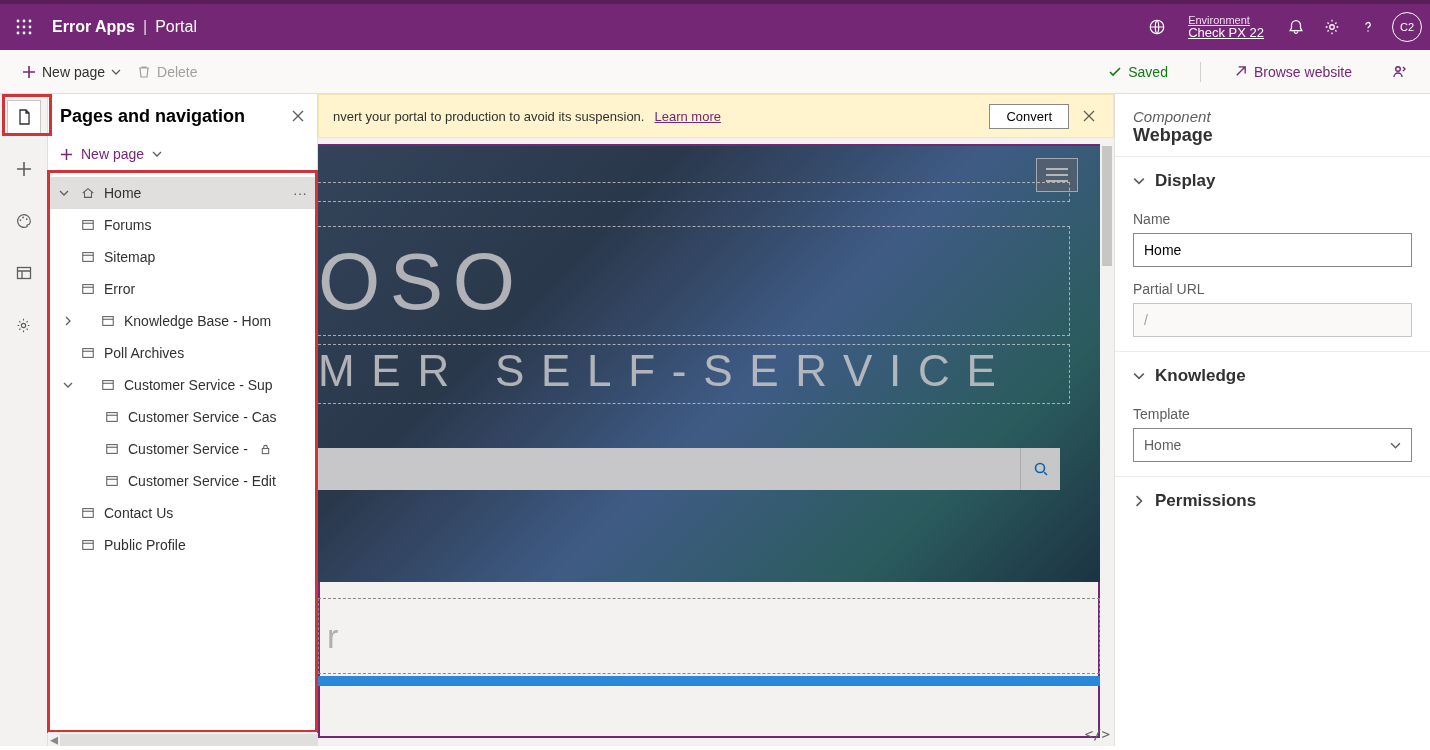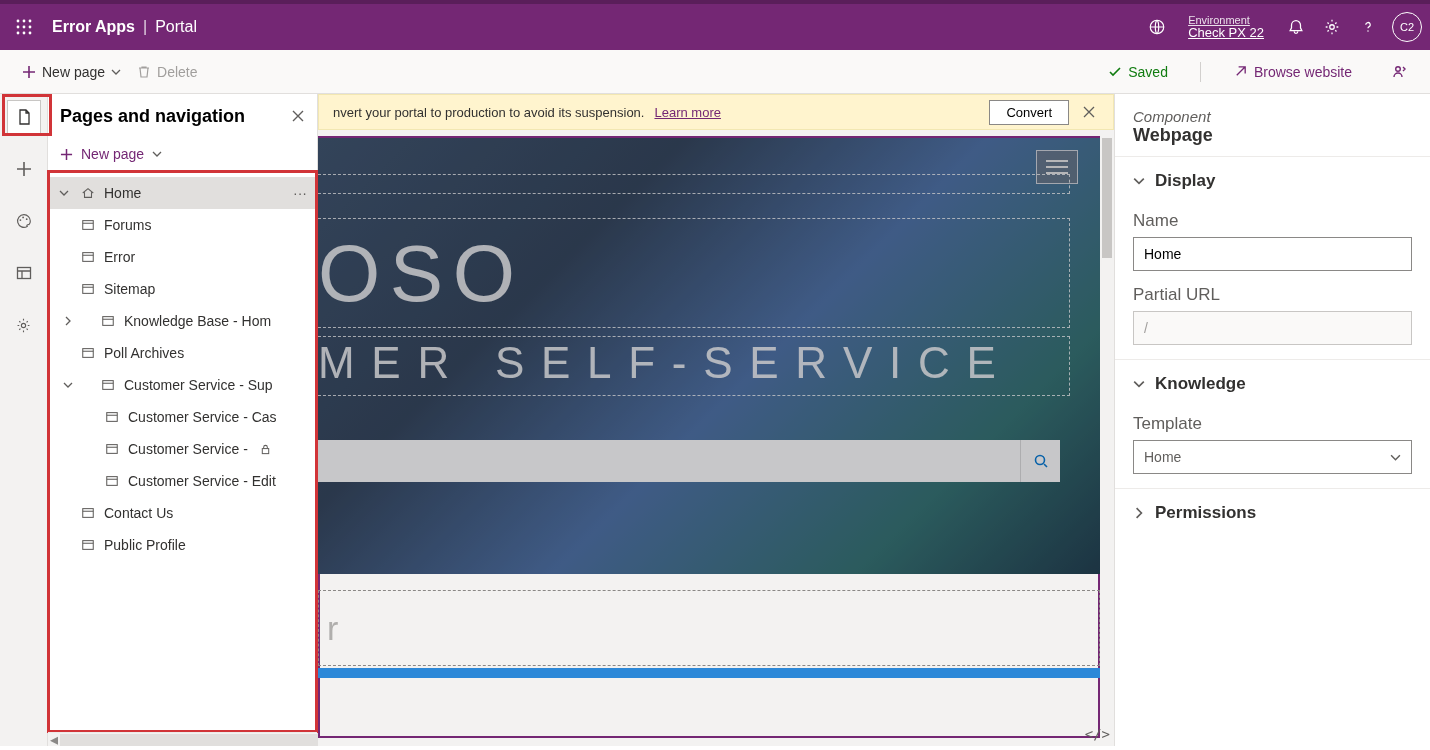--- a/index.html
+++ b/index.html
@@ -44,21 +44,21 @@
   .ind1 { padding-left: 32px; }
   .ind2 { padding-left: 56px; }
   .pp-scroll { height: 14px; border-top: 1px solid #edebe9; background: #f3f2f1; display:flex; align-items:center; }
   .pp-scroll .knob-l { width:12px; text-align:center; color:#8a8886; }
   .pp-scroll .track { flex:1; height:12px; background:#e1dfdd; }
 
   .red-box { outline: 3px solid #d13438; outline-offset: -2px; }
 
   
   .canvas-wrap { flex: 1; min-width: 0; background: #f3f2f1; position: relative; display:flex; flex-direction:column; }
-  .warn-bar { background: #fff4ce; border: 1px solid #f2e7b2; color: #323130; font-size: 13px; height: 36px; display: flex; align-items: center; padding: 0 14px; gap: 10px; }
+  .warn-bar { background: #fff4ce; border: 1px solid #f2e7b2; color: #323130; font-size: 13px; height: 44px; display: flex; align-items: center; padding: 0 14px; gap: 10px; }
   .warn-bar .link { color: #742774; text-decoration: underline; cursor:pointer; }
   .warn-bar .spacer { flex:1; }
   .warn-bar .convert-btn { border:1px solid #8a8886; background:#fff; padding:4px 16px; font-size:13px; cursor:pointer; }
   .warn-close { color:#605e5c; cursor:pointer; padding:0 4px; }
 
   .canvas { flex:1; position: relative; overflow: hidden; margin: 0; }
   .sel-outline { position:absolute; border: 2px solid #742774; pointer-events:none; }
   .hero { position:absolute; left:0; right:14px; top:8px; height:436px; background: linear-gradient(135deg, #3a506b 0%, #2e4057 30%, #4a6fa5 55%, #2f6f6f 80%, #1b3a4b 100%); }
   .hero::after { content:""; position:absolute; inset:0; background: rgba(30,30,40,.25); }
   .hero .menu { position:absolute; top:12px; right:22px; width:42px; height:34px; border:1px solid rgba(255,255,255,.7); display:flex;flex-direction:column;justify-content:center;gap:4px;align-items:center; background: rgba(120,120,130,.6); }
@@ -78,21 +78,21 @@
   .code-toggle { position:absolute; right:4px; bottom:4px; font-family: Consolas, monospace; color:#605e5c; font-size:14px; cursor:pointer; }
 
   
   .props { width: 316px; border-left:1px solid #e1dfdd; background:#fff; font-size:14px; color:#323130; }
   .props-head { padding: 14px 18px 10px 18px; }
   .props-head .lbl { color:#605e5c; font-size:15px;font-style:italic; }
   .props-head .val { font-size:18px; font-weight:600; }
   .prop-section { border-top:1px solid #edebe9; }
   .prop-sec-head { display:flex; align-items:center; gap:10px; padding:14px 18px; font-size:17px; font-weight:600; cursor:pointer; }
   .prop-body { padding: 0 18px 14px 18px; }
-  .prop-label { color:#605e5c; font-size:17px; margin-top:6px; margin-bottom:6px; }
+  .prop-label { color:#605e5c; font-size:14px; margin-top:6px; margin-bottom:6px; }
   .prop-input, .prop-input-ro, .prop-select { width:100%; height:34px; border:1px solid #8a8886; padding:0 10px; font-size:14px; background:#fff; display:flex; align-items:center; justify-content:space-between; }
   .prop-input-ro { color:#a19f9d; background:#faf9f8; border-color:#c8c6c4; }
   .prop-select { color:#605e5c; }
 
   
   .hl-page-icon { position:absolute; left:2px; top:94px; width:50px; height:42px; border:3px solid #d13438; z-index:30; pointer-events:none; }
 
   svg { display:block; }
 </style>
 </head>
@@ -270,30 +270,30 @@
           </span>
         <span>Forums</span>
       </div>
       <div class="tree-row ind1">
         <span class="pico">
             <svg width="14" height="14" viewBox="0 0 16 16" fill="none" stroke="#605e5c" stroke-width="1.2">
               <rect x="2" y="3" width="12" height="10"></rect>
               <path d="M2 6h12"></path>
             </svg>
           </span>
+        <span>Sitemap</span>
+      </div>
+      <div class="tree-row ind1">
+        <span class="pico">
+            <svg width="14" height="14" viewBox="0 0 16 16" fill="none" stroke="#605e5c" stroke-width="1.2">
+              <rect x="2" y="3" width="12" height="10"></rect>
+              <path d="M2 6h12"></path>
+            </svg>
+          </span>
         <span>Error</span>
-      </div>
-      <div class="tree-row ind1">
-        <span class="pico">
-            <svg width="14" height="14" viewBox="0 0 16 16" fill="none" stroke="#605e5c" stroke-width="1.2">
-              <rect x="2" y="3" width="12" height="10"></rect>
-              <path d="M2 6h12"></path>
-            </svg>
-          </span>
-        <span>Sitemap</span>
       </div>
       <div class="tree-row ind1" style="padding-left:12px">
         <span class="chev">
             <svg width="10" height="10" viewBox="0 0 10 10">
               <path d="M3 1l4 4-4 4" fill="none" stroke="#605e5c" stroke-width="1.3"></path>
             </svg>
           </span>
         <span style="width:8px"></span>
         <span class="pico">
             <svg width="14" height="14" viewBox="0 0 16 16" fill="none" stroke="#605e5c" stroke-width="1.2">

